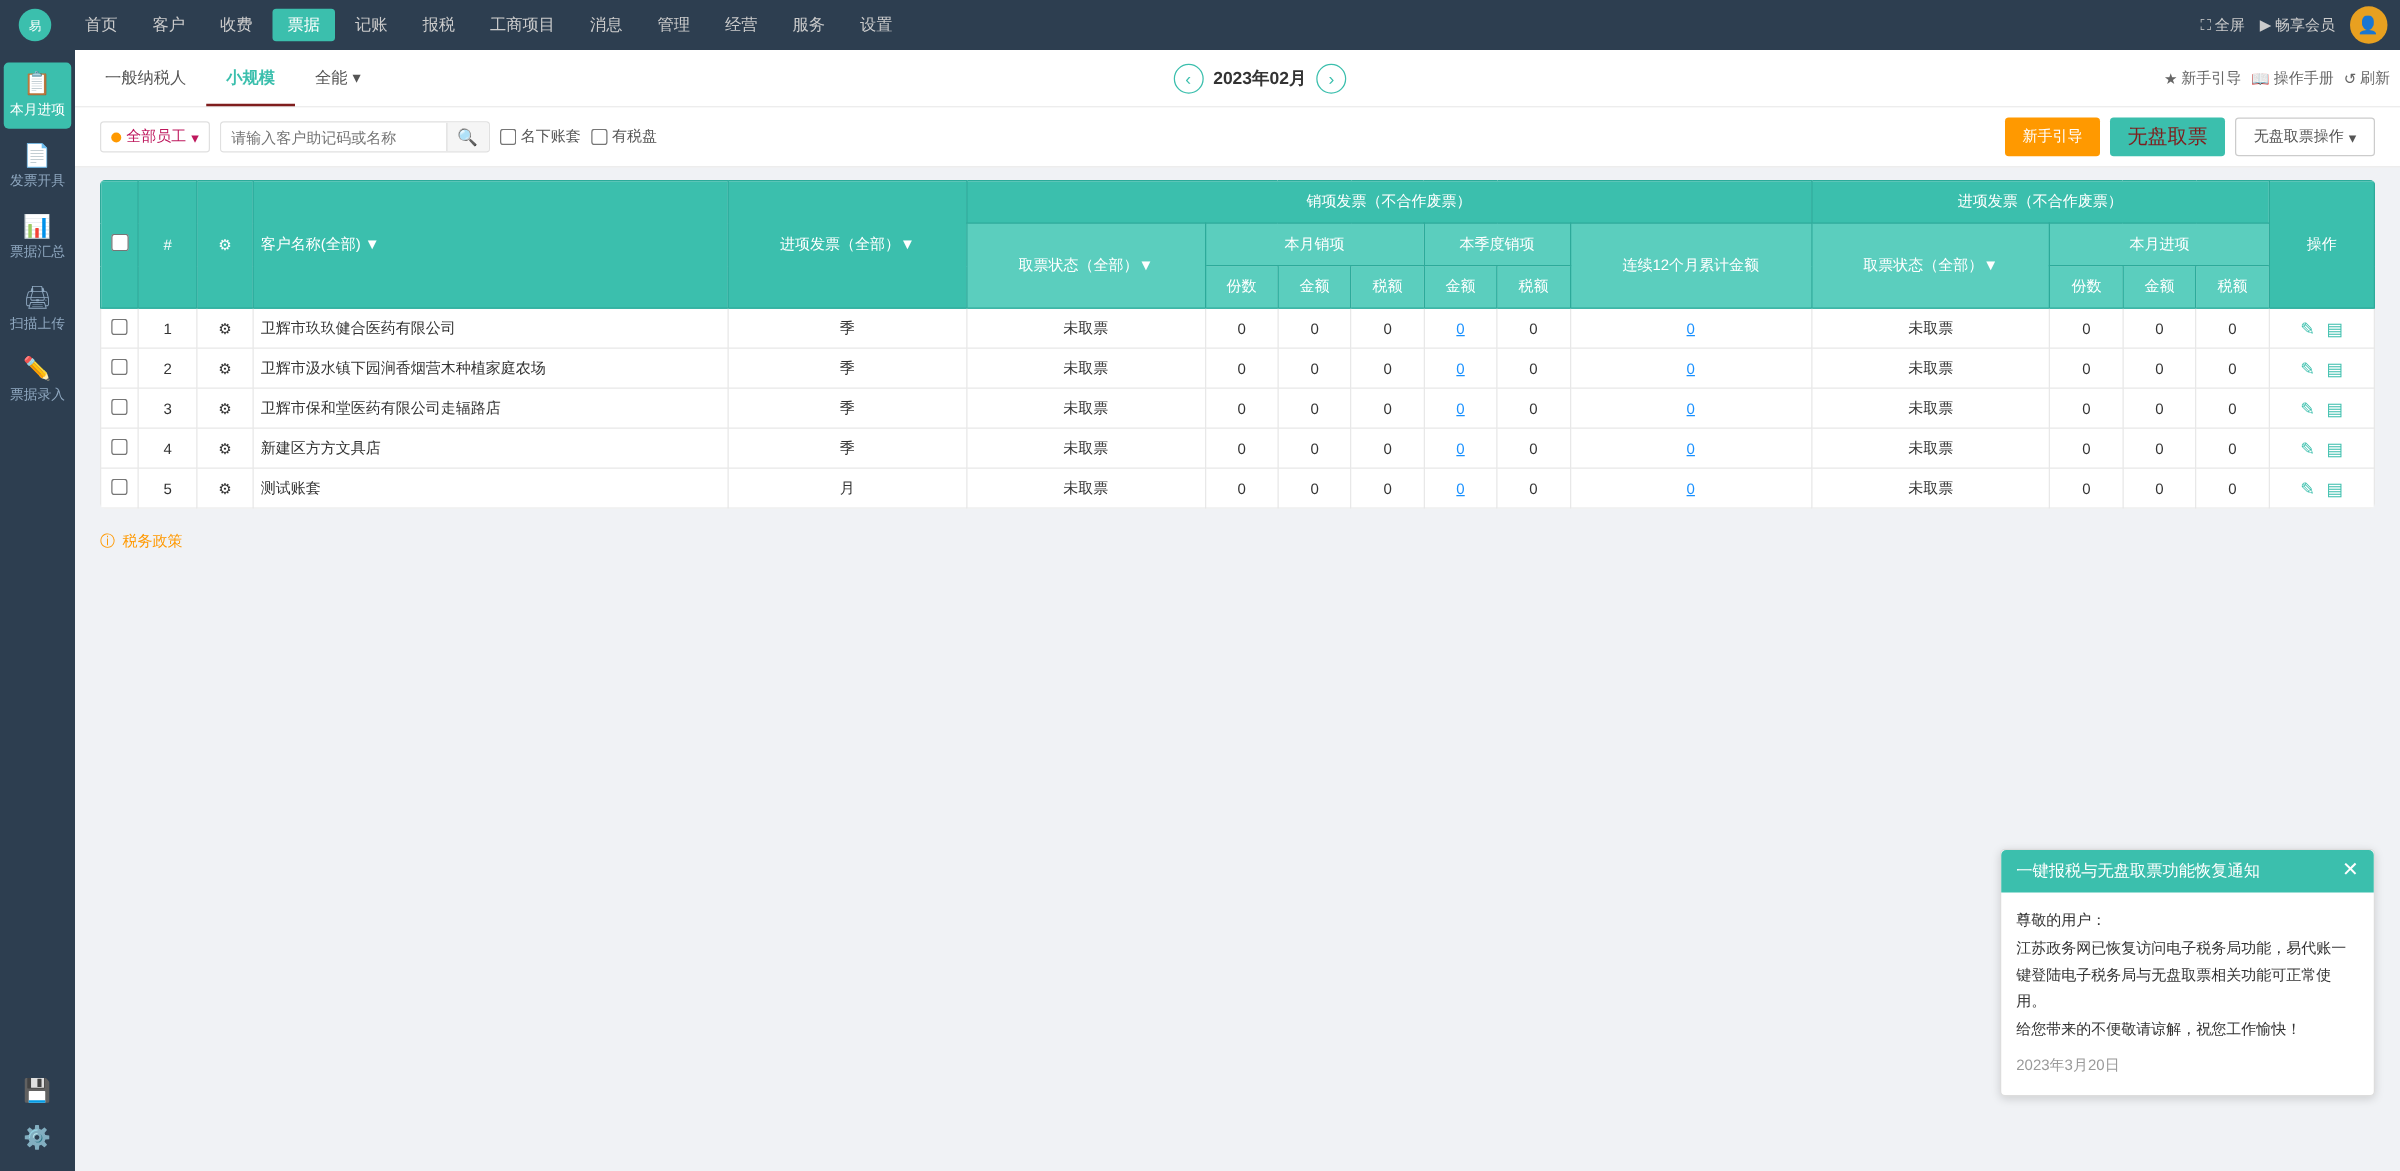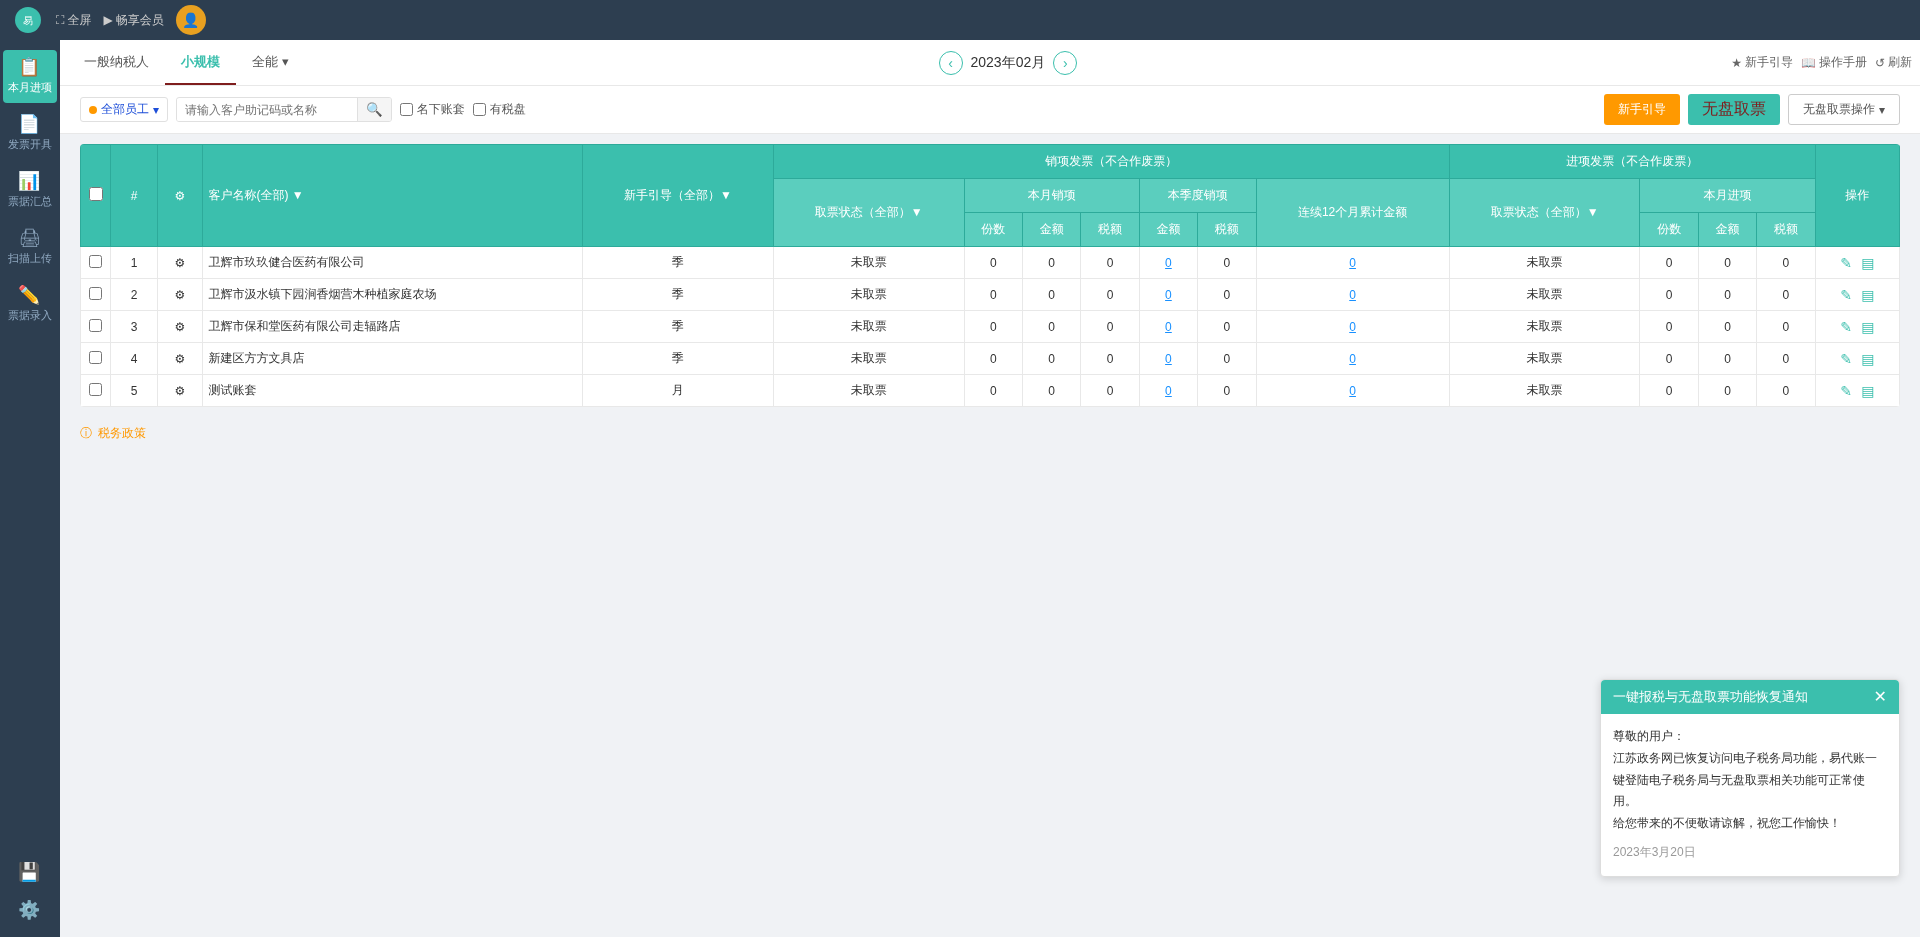--- a/index.html
+++ b/index.html
@@ -100,35 +100,35 @@
 
     .page-header-right {
       margin-left: auto; display: flex; align-items: center; gap: 8px; font-size: 12px; color: #666;
     }
     .page-header-right span { cursor: pointer; display: flex; align-items: center; gap: 3px; }
     .period-nav { display: flex; align-items: center; gap: 8px; }
     .period-btn {
       width: 24px; height: 24px; border-radius: 50%; border: 1px solid #3bbfad;
       background: #fff; color: #3bbfad; cursor: pointer; display: flex; align-items: center; justify-content: center; font-size: 14px;
     }
-    .period-text { font-size: 14px; color: #333; font-weight: normal; }
+    .period-text { font-size: 14px; color: #333; font-weight: bold; }
 
     
     .toolbar {
       background: #fff;
       padding: 8px 20px;
       display: flex;
       align-items: center;
       gap: 8px;
       border-bottom: 1px solid #e8e8e8;
     }
     .employee-select {
       display: flex; align-items: center; gap: 4px;
       border: 1px solid #e0e0e0; border-radius: 3px; padding: 3px 8px;
-      background: #fff; cursor: pointer; font-size: 12px; color: #1d4ed8;
+      background: #fff; cursor: pointer; font-size: 12px; color: #be185d;
     }
     .employee-select .dot { width: 8px; height: 8px; background: #ff9900; border-radius: 50%; }
     .search-box {
       display: flex; align-items: center;
       border: 1px solid #e0e0e0; border-radius: 3px; overflow: hidden;
     }
     .search-input {
       border: none; outline: none; padding: 4px 8px; font-size: 12px; width: 180px;
     }
     .search-btn {
@@ -183,20 +183,34 @@
 </head>
 <body>
 
 <div class="top-nav">
   <div class="logo">
     <svg viewBox="0 0 28 28" fill="none">
       <circle cx="14" cy="14" r="13" fill="#3bbfad"></circle>
       <text x="14" y="18" text-anchor="middle" font-size="10" fill="white" font-family="Arial">易</text>
     </svg>
   </div>
+  <div class="nav-items" id="nav-items">
+      <div class="nav-item">首页</div>
+      <div class="nav-item">客户</div>
+      <div class="nav-item">收费</div>
+      <div class="nav-item active">票据</div>
+      <div class="nav-item">记账</div>
+      <div class="nav-item">报税</div>
+      <div class="nav-item">工商项目</div>
+      <div class="nav-item">消息</div>
+      <div class="nav-item">管理</div>
+      <div class="nav-item">经营</div>
+      <div class="nav-item">服务</div>
+      <div class="nav-item">设置</div>
+    </div>
   <div class="top-nav-right">
     <span>
       <span>⛶</span>
       <span>全屏</span>
     </span>
     <span>
       <span>▶</span>
       <span>畅享会员</span>
     </span>
     <div class="avatar">👤</div>
@@ -309,21 +323,21 @@
           <tr class="group-header">
             <th rowspan="3" class="checkbox-cell">
               <input type="checkbox" class="select-all-cb" style="">
             </th>
             <th rowspan="3" style="min-width:30px;">#</th>
             <th rowspan="3" style="min-width:28px;">⚙</th>
             <th rowspan="3" style="min-width:160px;text-align:left;">
               <span>客户名称(全部) ▼</span>
             </th>
             <th rowspan="3" style="min-width:80px;">
-              <span>新手引导（全部）▼</span>
+              <span>进项发票（全部）▼</span>
             </th>
             <th colspan="7">销项发票（不合作废票）</th>
             <th colspan="4">进项发票（不合作废票）</th>
             <th rowspan="3">操作</th>
           </tr>
 
           <tr class="sub-header">
             <th rowspan="2">
               <span>取票状态（全部）▼</span>
             </th>

